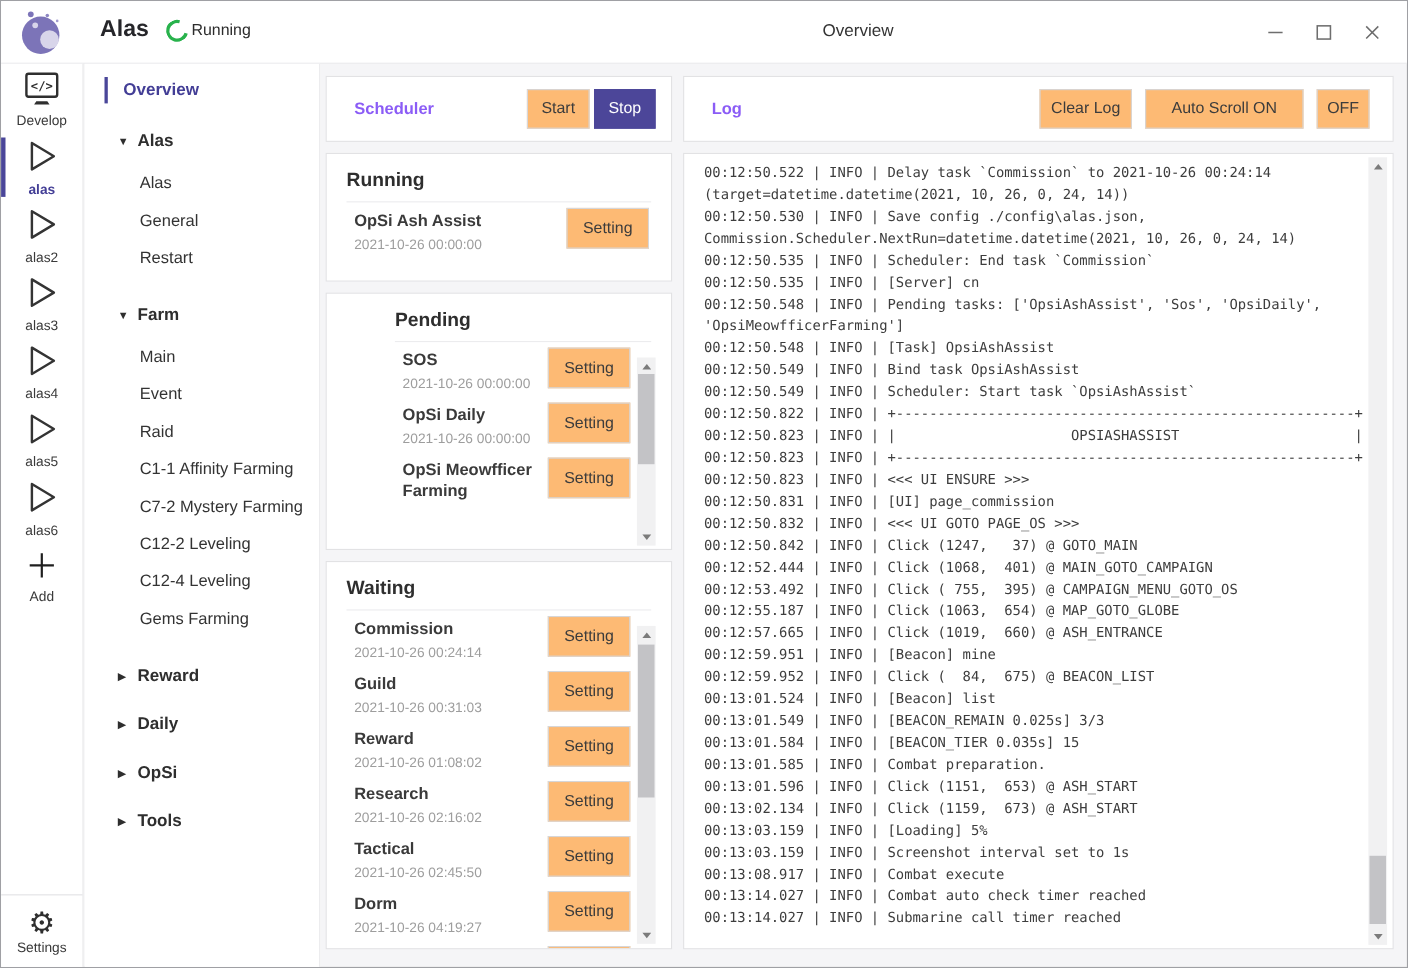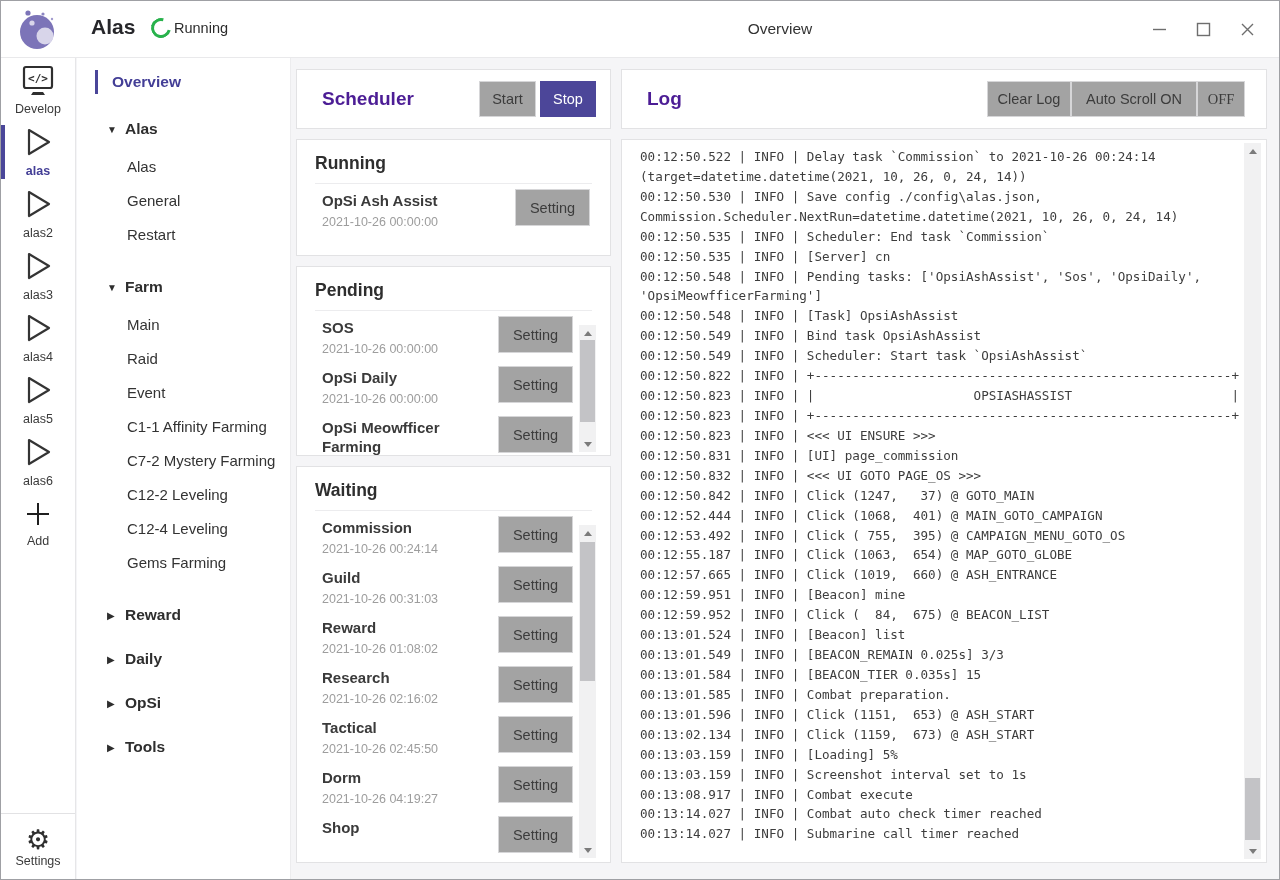--- a/index.html
+++ b/index.html
@@ -49,42 +49,42 @@
   .nav-child { height:34px; padding-top:7px; padding-left:34px; font-size:15px; color:#333; cursor:default; }
 
   
   .main { position:absolute; left:290px; top:57px; right:0; bottom:0; padding:11px 12px 16px 5px;
           display:flex; gap:10px; }
   .card { background:#fff; border:1px solid #e2e2e4; }
   .col-scheduler { width:315px; display:flex; flex-direction:column; gap:10px; }
   .col-log { flex:1; display:flex; flex-direction:column; gap:10px; }
 
   .panel-head { height:60px; display:flex; align-items:center; padding:0 14px 0 25px; }
-  .panel-title { flex:1; font-size:19px; font-weight:700; color:#4c1d95; }
-  .btn { background:#a3a3a3; border:1px solid #d6d6d8; color:#3c3c3c; font-size:14.5px;
+  .panel-title { flex:1; font-size:15px; font-weight:700; color:#8b5cf6; }
+  .btn { background:#fdba74; border:1px solid #d6d6d8; color:#3c3c3c; font-size:14.5px;
          font-family:"Liberation Sans", sans-serif; display:flex; align-items:center; justify-content:center; cursor:default; }
   .btn-start { width:57px; height:36px; margin-right:4px; }
   .btn-stop { width:56px; height:36px; background:#4c4699; border-color:#4c4699; color:#fff; }
-  .log-buttons { display:flex; gap:0; margin-right:7px; }
+  .log-buttons { display:flex; gap:12px; margin-right:7px; }
   .btn-clear { width:84px; height:36px; }
-  .btn-autoscroll { width:126px; height:36px; }
-  .btn-off { width:48px; height:36px;font-family:Liberation Serif, serif; }
+  .btn-autoscroll { width:144px; height:36px; }
+  .btn-off { width:48px; height:36px; }
 
   .task-card { display:flex; flex-direction:column; position:relative; overflow:hidden; }
   .task-card-header { margin:0 18px; padding:13px 0 9px; border-bottom:1px solid #ececee;
                       font-size:17.5px; font-weight:700; color:#2e2e2e; }
   .task-rows { position:relative; flex:1; overflow:hidden; padding:5px 0 0 25px; }
   .task-row { position:relative; height:50px; }
   .task-name { font-size:15px; font-weight:700; color:#3a3a3a; line-height:19px; padding-top:2px; max-width:172px; }
   .task-time { font-size:12.5px; color:#9d9d9d; margin-top:5px; height:15px; }
   .btn-setting { position:absolute; top:0; width:75px; height:37px;text-align:right; }
   .card-running .btn-setting { right:20px; }
   .card-pending .btn-setting, .card-waiting .btn-setting { right:37px; }
   .card-running { height:117px; }
-  .card-pending { height:190px; }
+  .card-pending { height:234px;padding-left:44px; }
   .card-waiting { flex:1; }
 
   
   .vscroll { position:absolute; width:17px; background:#f1f1f2; }
   .vs-arrow { position:absolute; left:0; width:17px; height:16px; display:flex; align-items:center; justify-content:center; }
   .vs-arrow.up { top:0; } .vs-arrow.down { bottom:0; }
   .tri-up { width:0; height:0; border-left:4px solid transparent; border-right:4px solid transparent; border-bottom:5px solid #7b7b7b; }
   .tri-down { width:0; height:0; border-left:4px solid transparent; border-right:4px solid transparent; border-top:5px solid #7b7b7b; }
   .vs-thumb { position:absolute; left:1px; width:15px; background:#c3c3c6; }
   .sb-pending { right:14px; top:58px; bottom:3px; }
@@ -231,22 +231,22 @@
         <div class="nav-child">Restart</div>
       </div>
 
     <div class="nav-group-header">
       <span class="tri">▼</span>
       <span class="glabel">Farm</span>
     </div>
     <div class="nav-children">
 
     <div class="nav-child">Main</div>
+        <div class="nav-child">Event</div>
         <div class="nav-child">Raid</div>
-        <div class="nav-child">Event</div>
         <div class="nav-child">C1-1 Affinity Farming</div>
         <div class="nav-child">C7-2 Mystery Farming</div>
         <div class="nav-child">C12-2 Leveling</div>
         <div class="nav-child">C12-4 Leveling</div>
         <div class="nav-child">Gems Farming</div>
       </div>
 
     <div class="nav-group-header">
       <span class="tri">▶</span>
       <span class="glabel">Reward</span>

